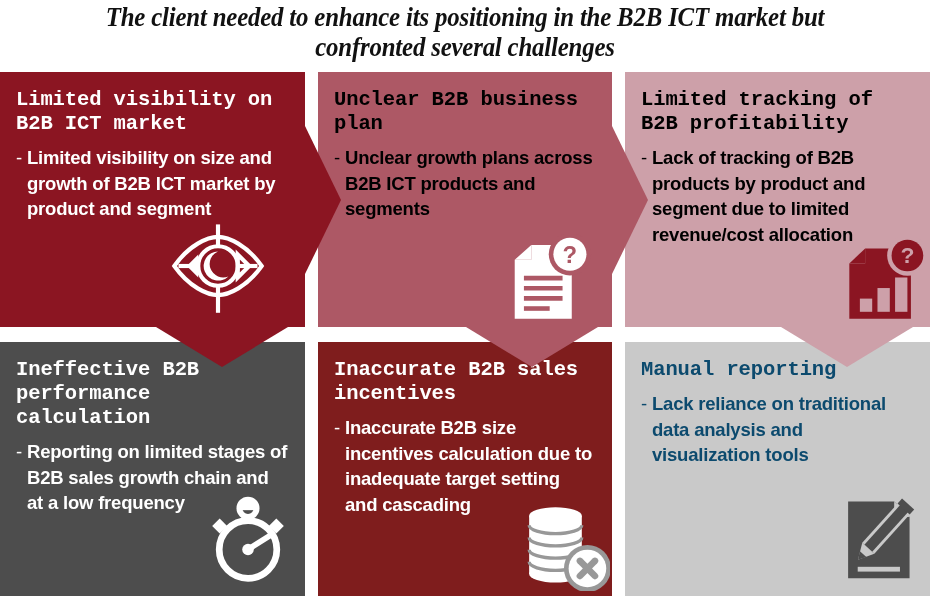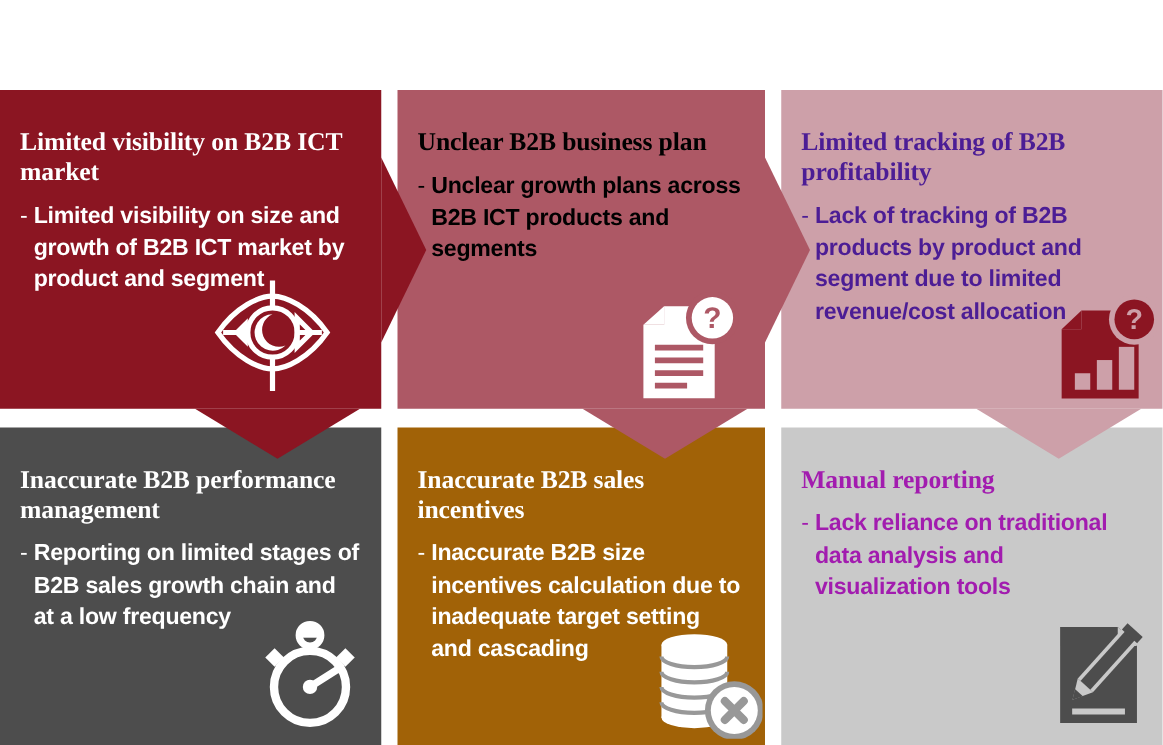--- a/index.html
+++ b/index.html
@@ -30,46 +30,46 @@
     box-sizing:border-box;
     overflow:visible;
   }
   .card .body{
     position:absolute;left:0;top:0;width:100%;height:100%;
     z-index:2;
     padding:14px 16px 0 16px;
     box-sizing:border-box;
   }
   .card h3{
-    margin:16px 0 9px 0;
-    font-family:Liberation Serif, serif;
+    margin:2px 0 9px 0;
+    font-family:Liberation Mono, monospace;
     font-weight:bold;font-size:20.5px;line-height:24px;
     letter-spacing:-0.1px;
   }
   .card .bullet{
     display:flex;
     font-size:18.5px;line-height:25.5px;
     letter-spacing:-0.2px;
   }
   .card .bullet .dash{flex:0 0 auto;padding-right:5px;}
   .card .bullet .txt{flex:1 1 auto;font-weight:bold;}
 
   
   .t-darkred{background:#8b1522;}
   .t-darkred h3,.t-darkred .bullet{color:#ffffff;}
   .t-rose{background:#ad5865;}
   .t-rose h3,.t-rose .bullet{color:#000000;}
   .t-pink{background:#cda0a9;}
-  .t-pink h3,.t-pink .bullet{color:#4c1d95;}
+  .t-pink h3,.t-pink .bullet{color:#000000;}
   .t-dgray{background:#4d4d4d;}
   .t-dgray h3,.t-dgray .bullet{color:#ffffff;}
-  .t-mgray{background:#a16207;}
+  .t-mgray{background:#7f1d1d;}
   .t-mgray h3,.t-mgray .bullet{color:#ffffff;}
   .t-lgray{background:#c9c9c9;}
-  .t-lgray h3,.t-lgray .bullet{color:#a21caf;}
+  .t-lgray h3,.t-lgray .bullet{color:#0c4a6e;}
 
   
   .chev-right{
     position:absolute;z-index:3;
     width:0;height:0;
     border-top:74px solid transparent;
     border-bottom:74px solid transparent;
     border-left:36px solid currentColor;
   }
   .chev-down{
@@ -84,20 +84,24 @@
   .icon{
     position:absolute;z-index:4;
     display:block;
   }
 </style>
 </head>
 <body>
 
 <div class="page">
 
+  <div class="title">
+    <span class="l">The client needed to enhance its positioning in the B2B ICT market but</span>
+    <span class="l">confronted several challenges</span>
+  </div>
 
   <div class="grid">
 
     <div class="card t-darkred" style="left:0px;top:0px;width:305px;height:255px;">
 
       <span class="chev-right" style="left:305px;top:54px;color:#8b1522;"></span>
       <span class="chev-down" style="left:156px;top:255px;color:#8b1522;"></span>
 
       <div class="body">
         <h3>Limited visibility on B2B ICT market</h3>
@@ -171,21 +175,21 @@
           <rect x="66" y="46" width="14" height="39"></rect>
         </g>
         <circle cx="80" cy="21" r="23" fill="#cda0a9"></circle>
         <circle cx="80" cy="21" r="18" fill="#8b1522"></circle>
         <text x="80" y="30" text-anchor="middle" font-family="Liberation Sans, sans-serif" font-size="26" font-weight="bold" fill="#cda0a9">?</text>
       </svg>
     </div>
 
     <div class="card t-dgray" style="left:0px;top:270px;width:305px;height:254px;">
       <div class="body">
-        <h3>Inaccurate B2B performance management</h3>
+        <h3>Ineffective B2B performance calculation</h3>
         <div class="bullet">
           <span class="dash">-</span>
           <span class="txt">Reporting on limited stages of B2B sales growth chain and at a low frequency</span>
         </div>
       </div>
 
       <svg class="icon" style="left:200px;top:148px;" width="96" height="96" viewBox="0 0 100 100">
         <circle cx="50" cy="62" r="30" fill="none" stroke="#ffffff" stroke-width="7"></circle>
         <rect x="43" y="10" width="14" height="11" fill="#ffffff"></rect>
         <circle cx="50" cy="19" r="9" fill="none" stroke="#ffffff" stroke-width="6"></circle>

